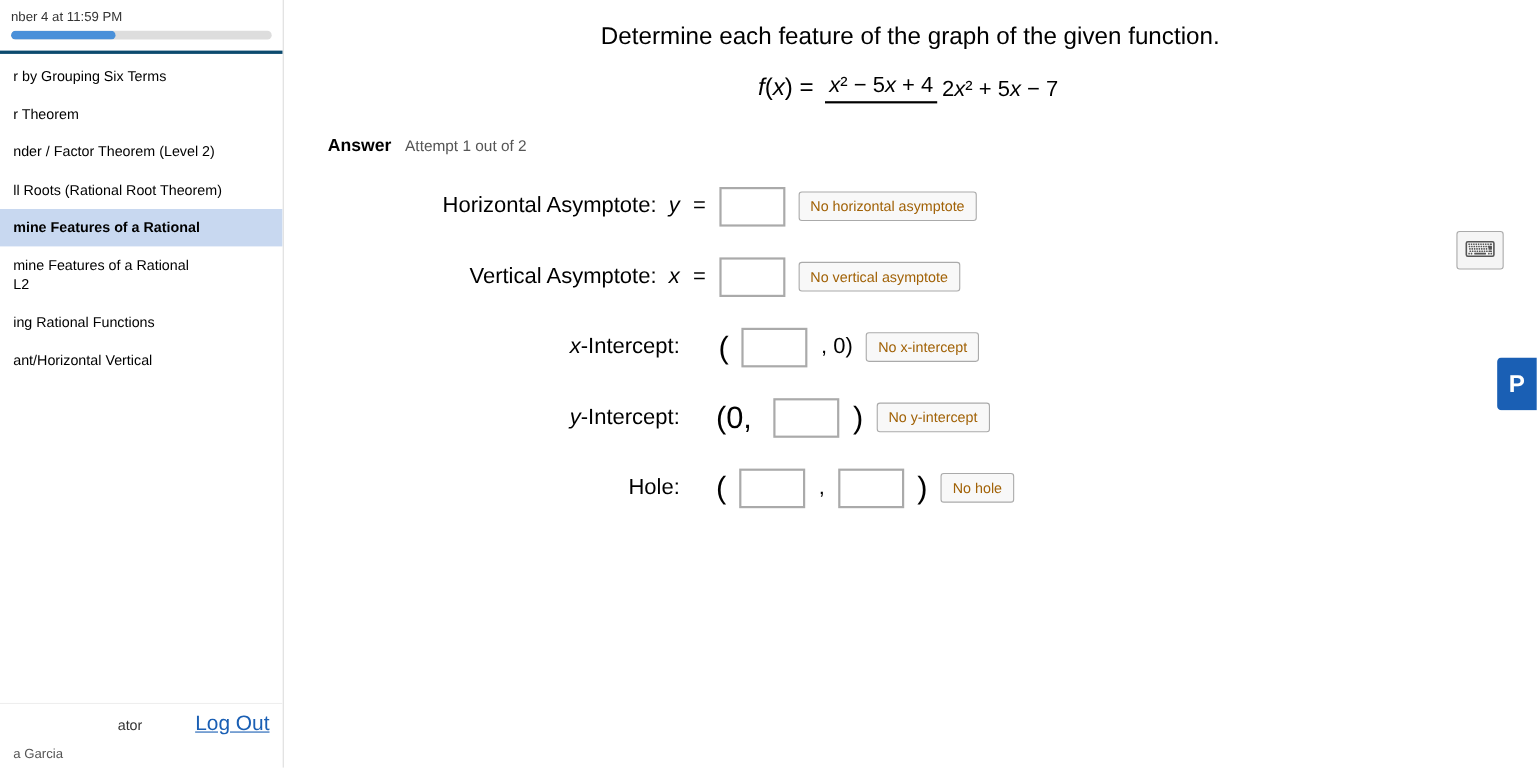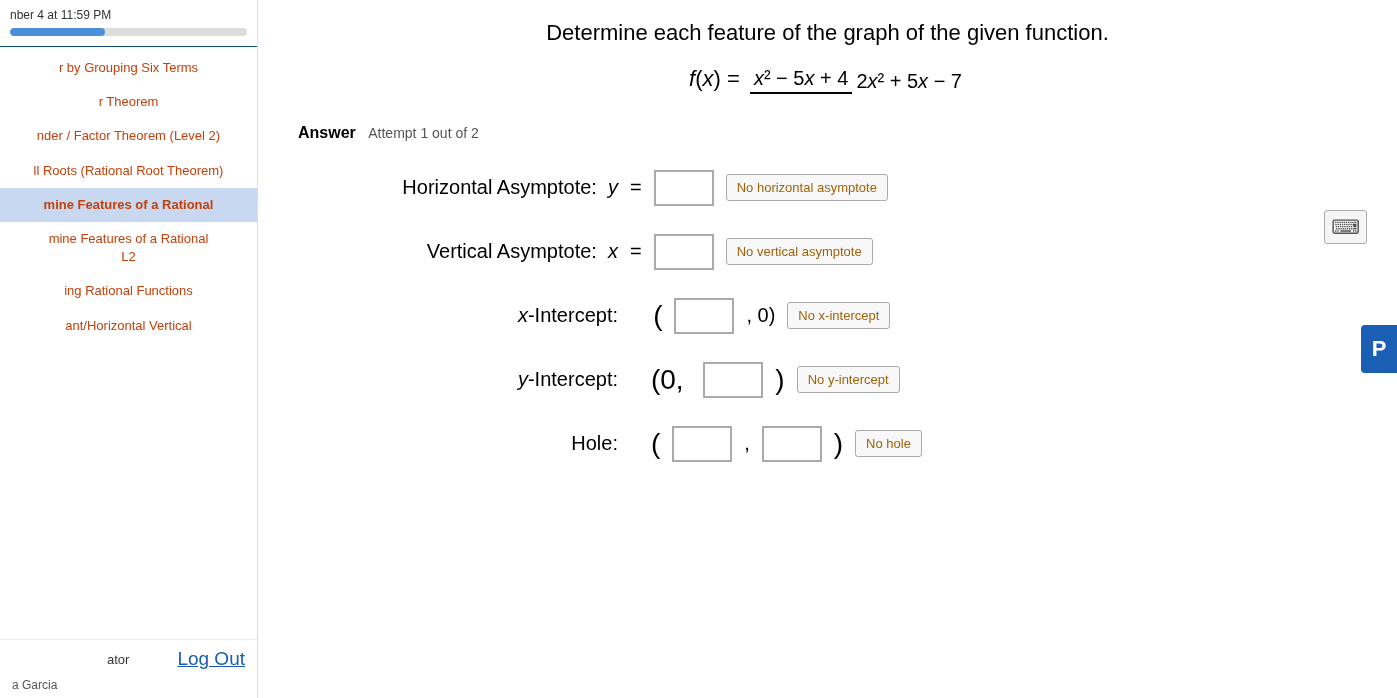--- a/index.html
+++ b/index.html
@@ -16,21 +16,21 @@
       min-width: 258px;
       background: #fff;
       border-right: 1px solid #ddd;
       display: flex;
       flex-direction: column;
       height: 100%;
       overflow: hidden;
     }
     .sidebar-top {
       padding: 8px 10px 6px 10px;
-      border-bottom: 1px solid #0c4a6e;
+      border-bottom: 3px solid #0c4a6e;
     }
     .sidebar-due {
       font-size: 12px;
       color: #333;
       margin-bottom: 6px;
     }
     .sidebar-progress {
       width: 100%;
       height: 8px;
       background: #ddd;
@@ -44,24 +44,23 @@
       border-radius: 4px;
     }
     .sidebar-nav {
       flex: 1;
       overflow-y: auto;
       padding: 4px 0;
     }
     .sidebar-item {
       padding: 8px 12px;
       font-size: 13px;
-      color: #c2410c;
+      color: #000000;
       cursor: pointer;
       line-height: 1.4;
-      text-align: center;
     }
     .sidebar-item.active {
       background: #c8d8f0;
       font-weight: bold;
     }
     .sidebar-footer {
       padding: 8px 12px;
       border-top: 1px solid #eee;
       display: flex;
       align-items: center;

